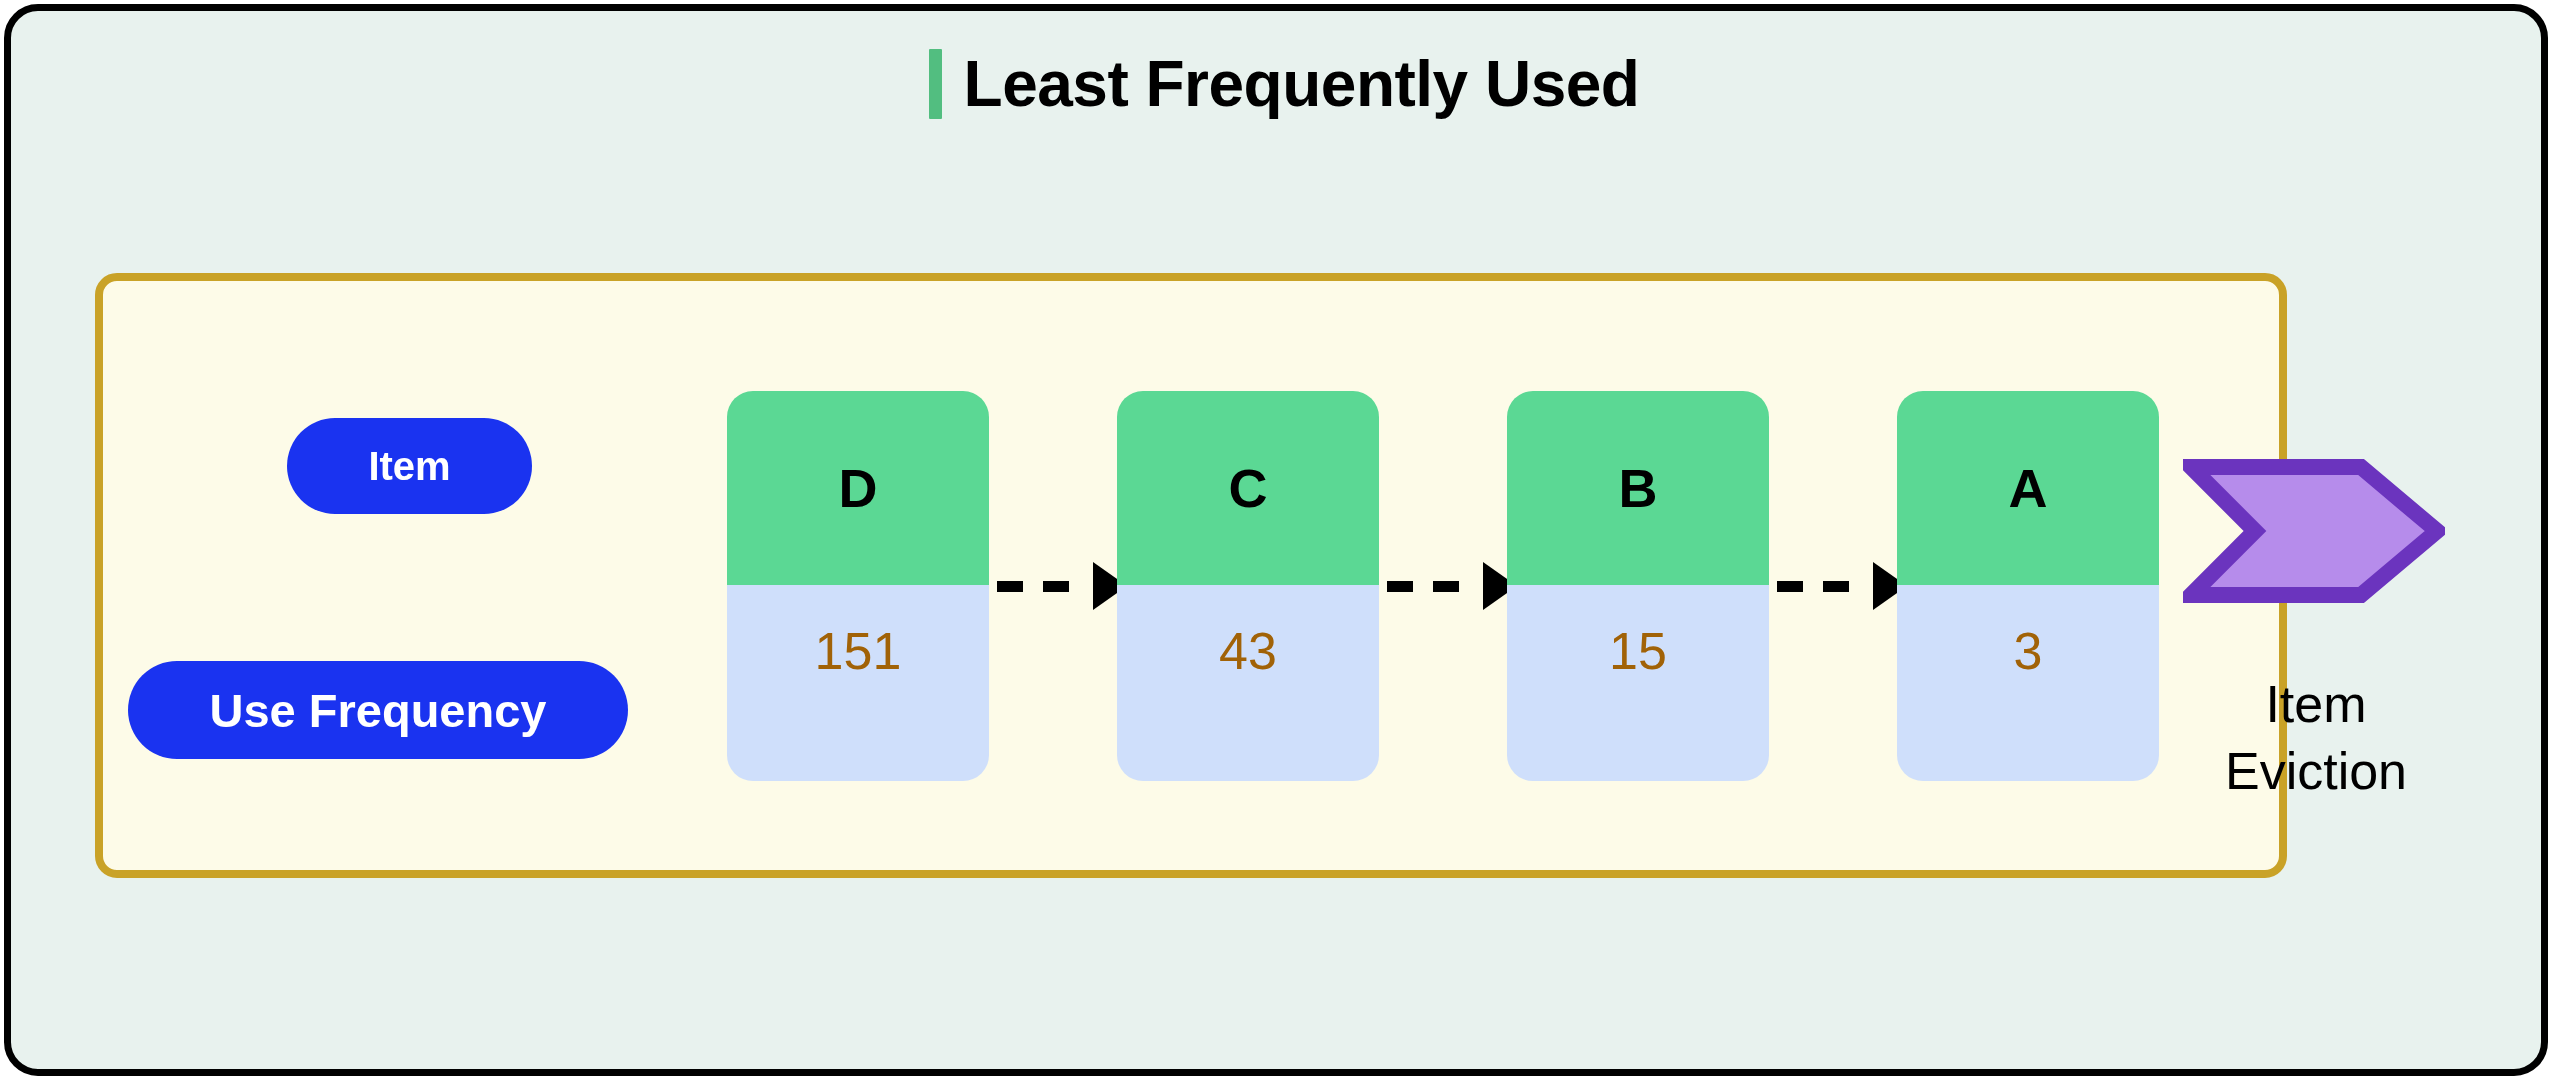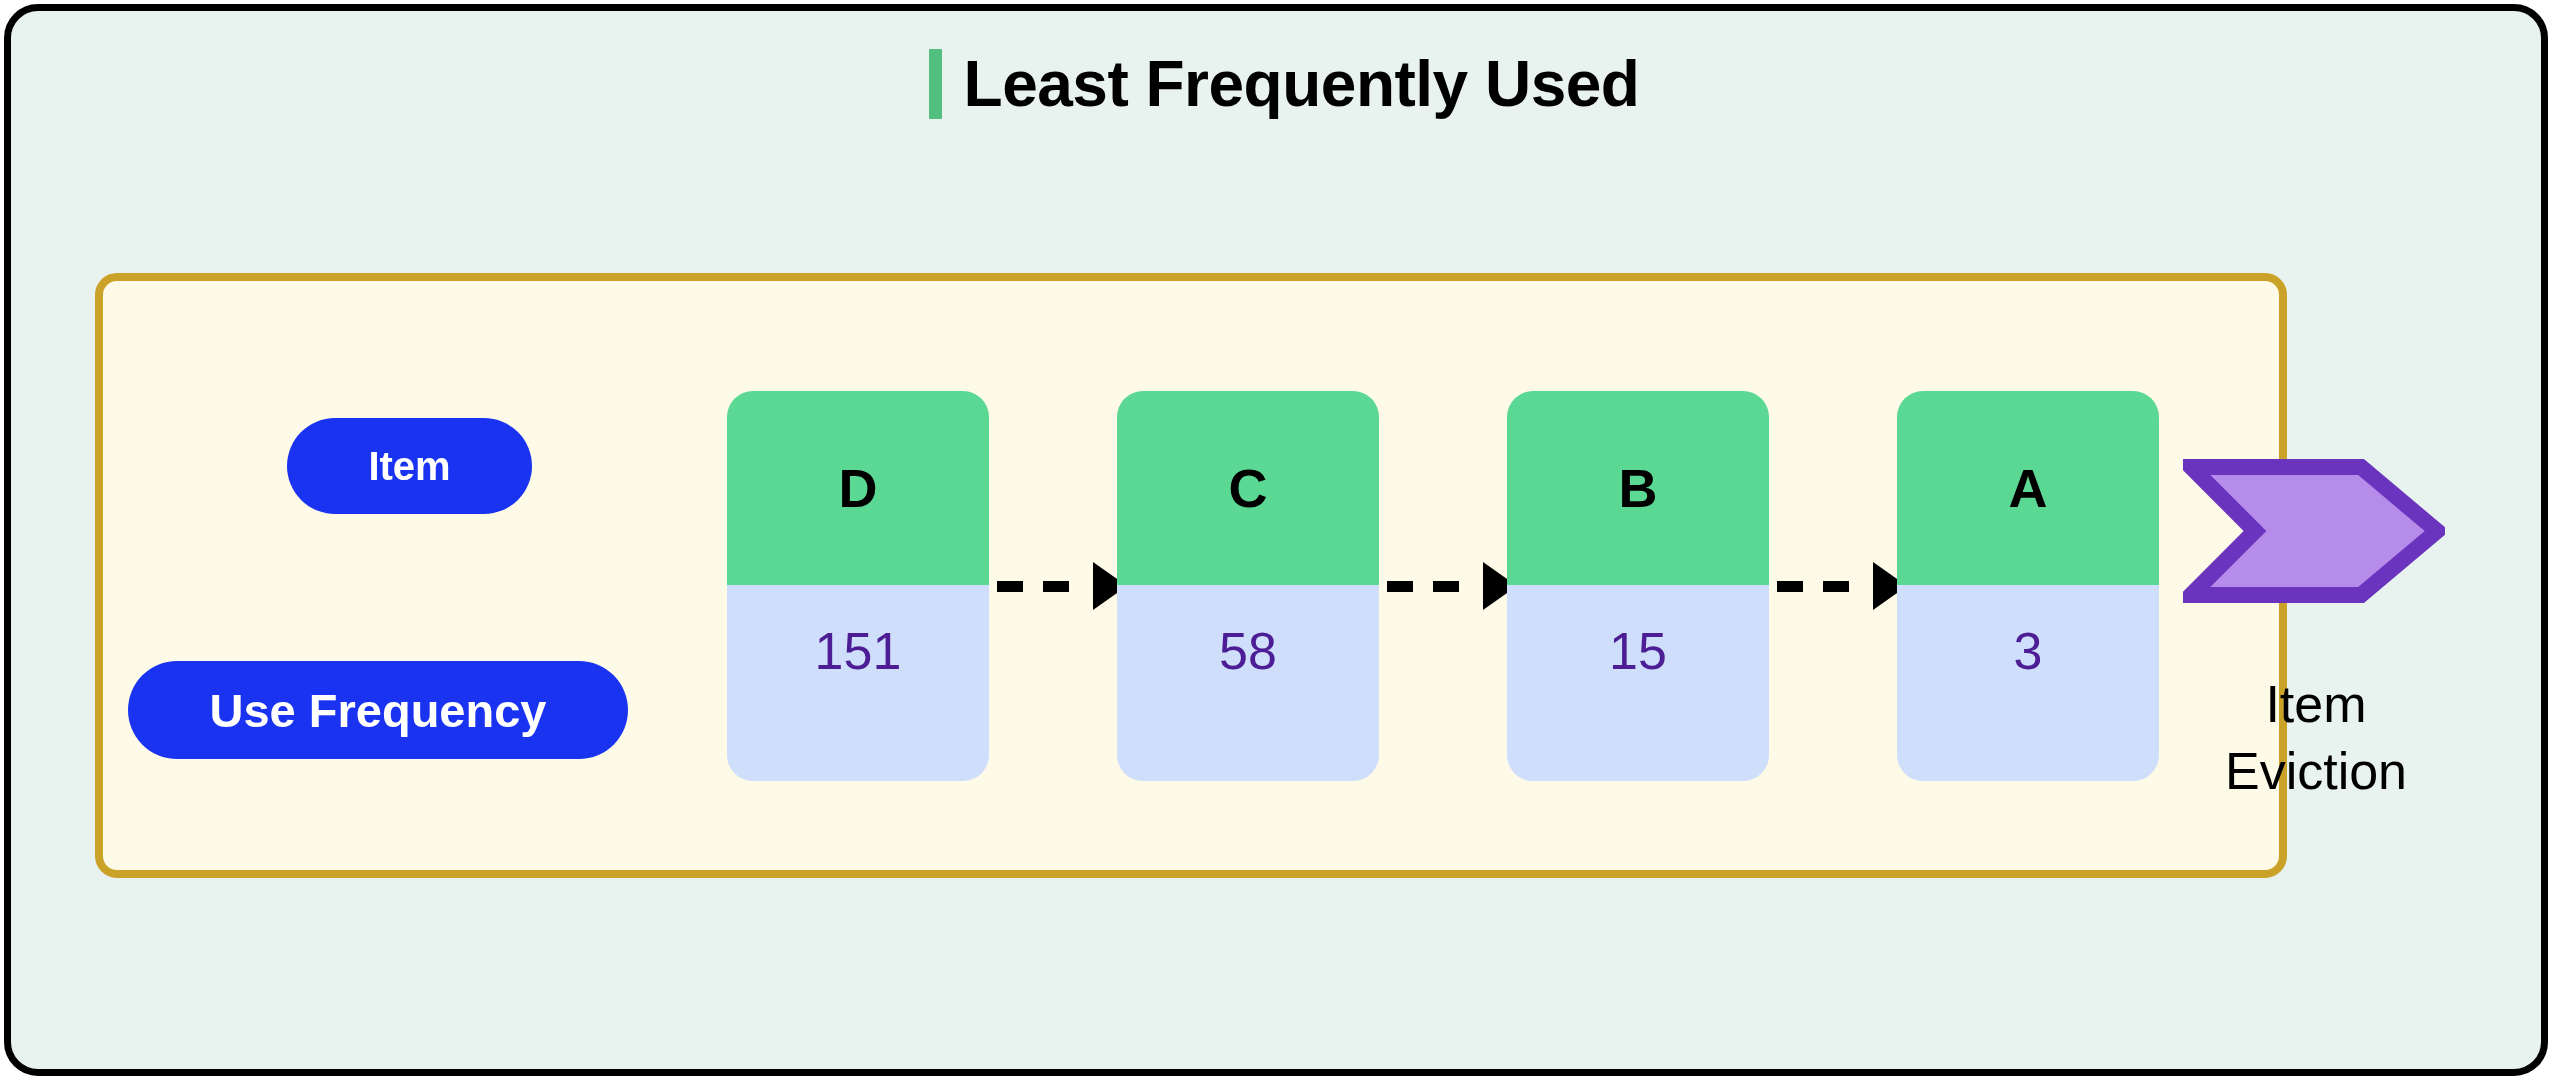--- a/index.html
+++ b/index.html
@@ -128,21 +128,21 @@
   .card-freq {
     flex: 1;
     background: #CFDFFB;
     display: flex;
     align-items: flex-start;
     justify-content: center;
     padding-top: 40px;
     box-sizing: border-box;
     font-size: 52px;
     font-weight: 400;
-    color: #4c1d95;
+    color: #a16207;
     line-height: 1;
   }
 
   
   .connector {
     position: absolute;
     top: 277px;
     width: 130px;
     height: 56px;
     display: flex;
@@ -211,21 +211,21 @@
         <div class="card-freq">151</div>
       </div>
 
       <div class="connector" style="left:894px;">
         <div class="conn-dashes"></div>
         <div class="conn-head"></div>
       </div>
 
       <div class="card" style="left:1014px;">
         <div class="card-key">C</div>
-        <div class="card-freq">58</div>
+        <div class="card-freq">43</div>
       </div>
 
       <div class="connector" style="left:1284px;">
         <div class="conn-dashes"></div>
         <div class="conn-head"></div>
       </div>
 
       <div class="card" style="left:1404px;">
         <div class="card-key">B</div>
         <div class="card-freq">15</div>

